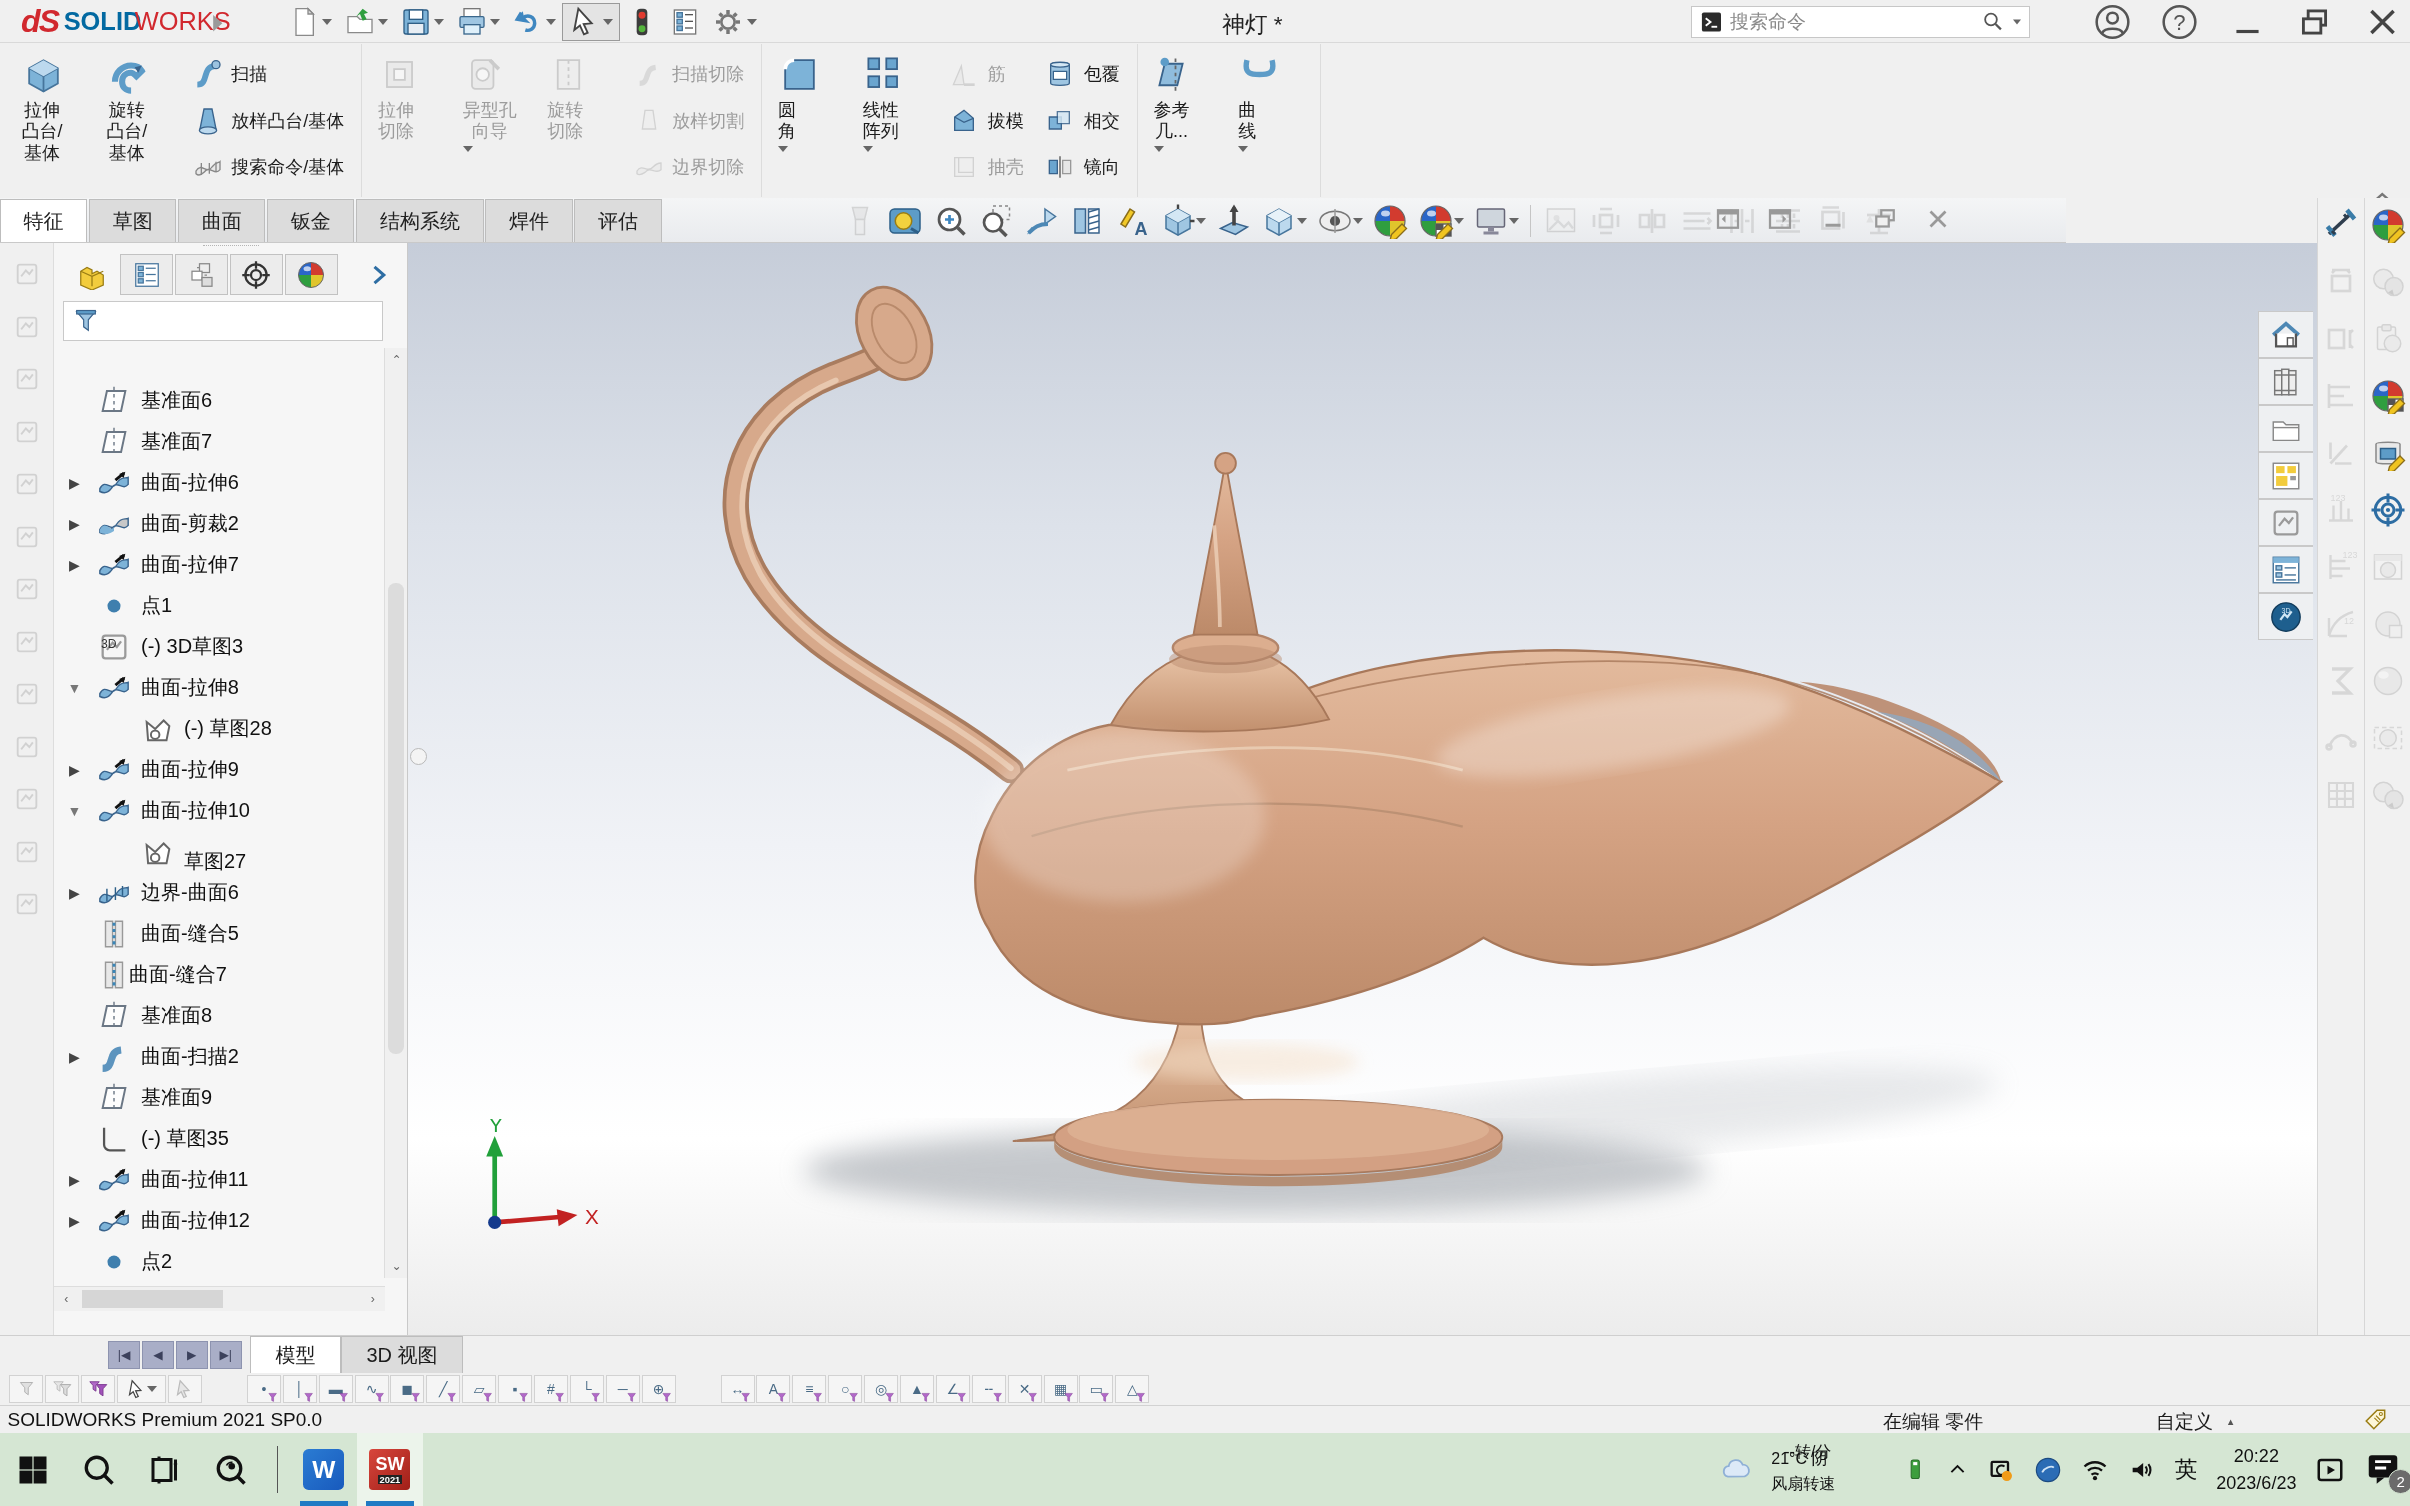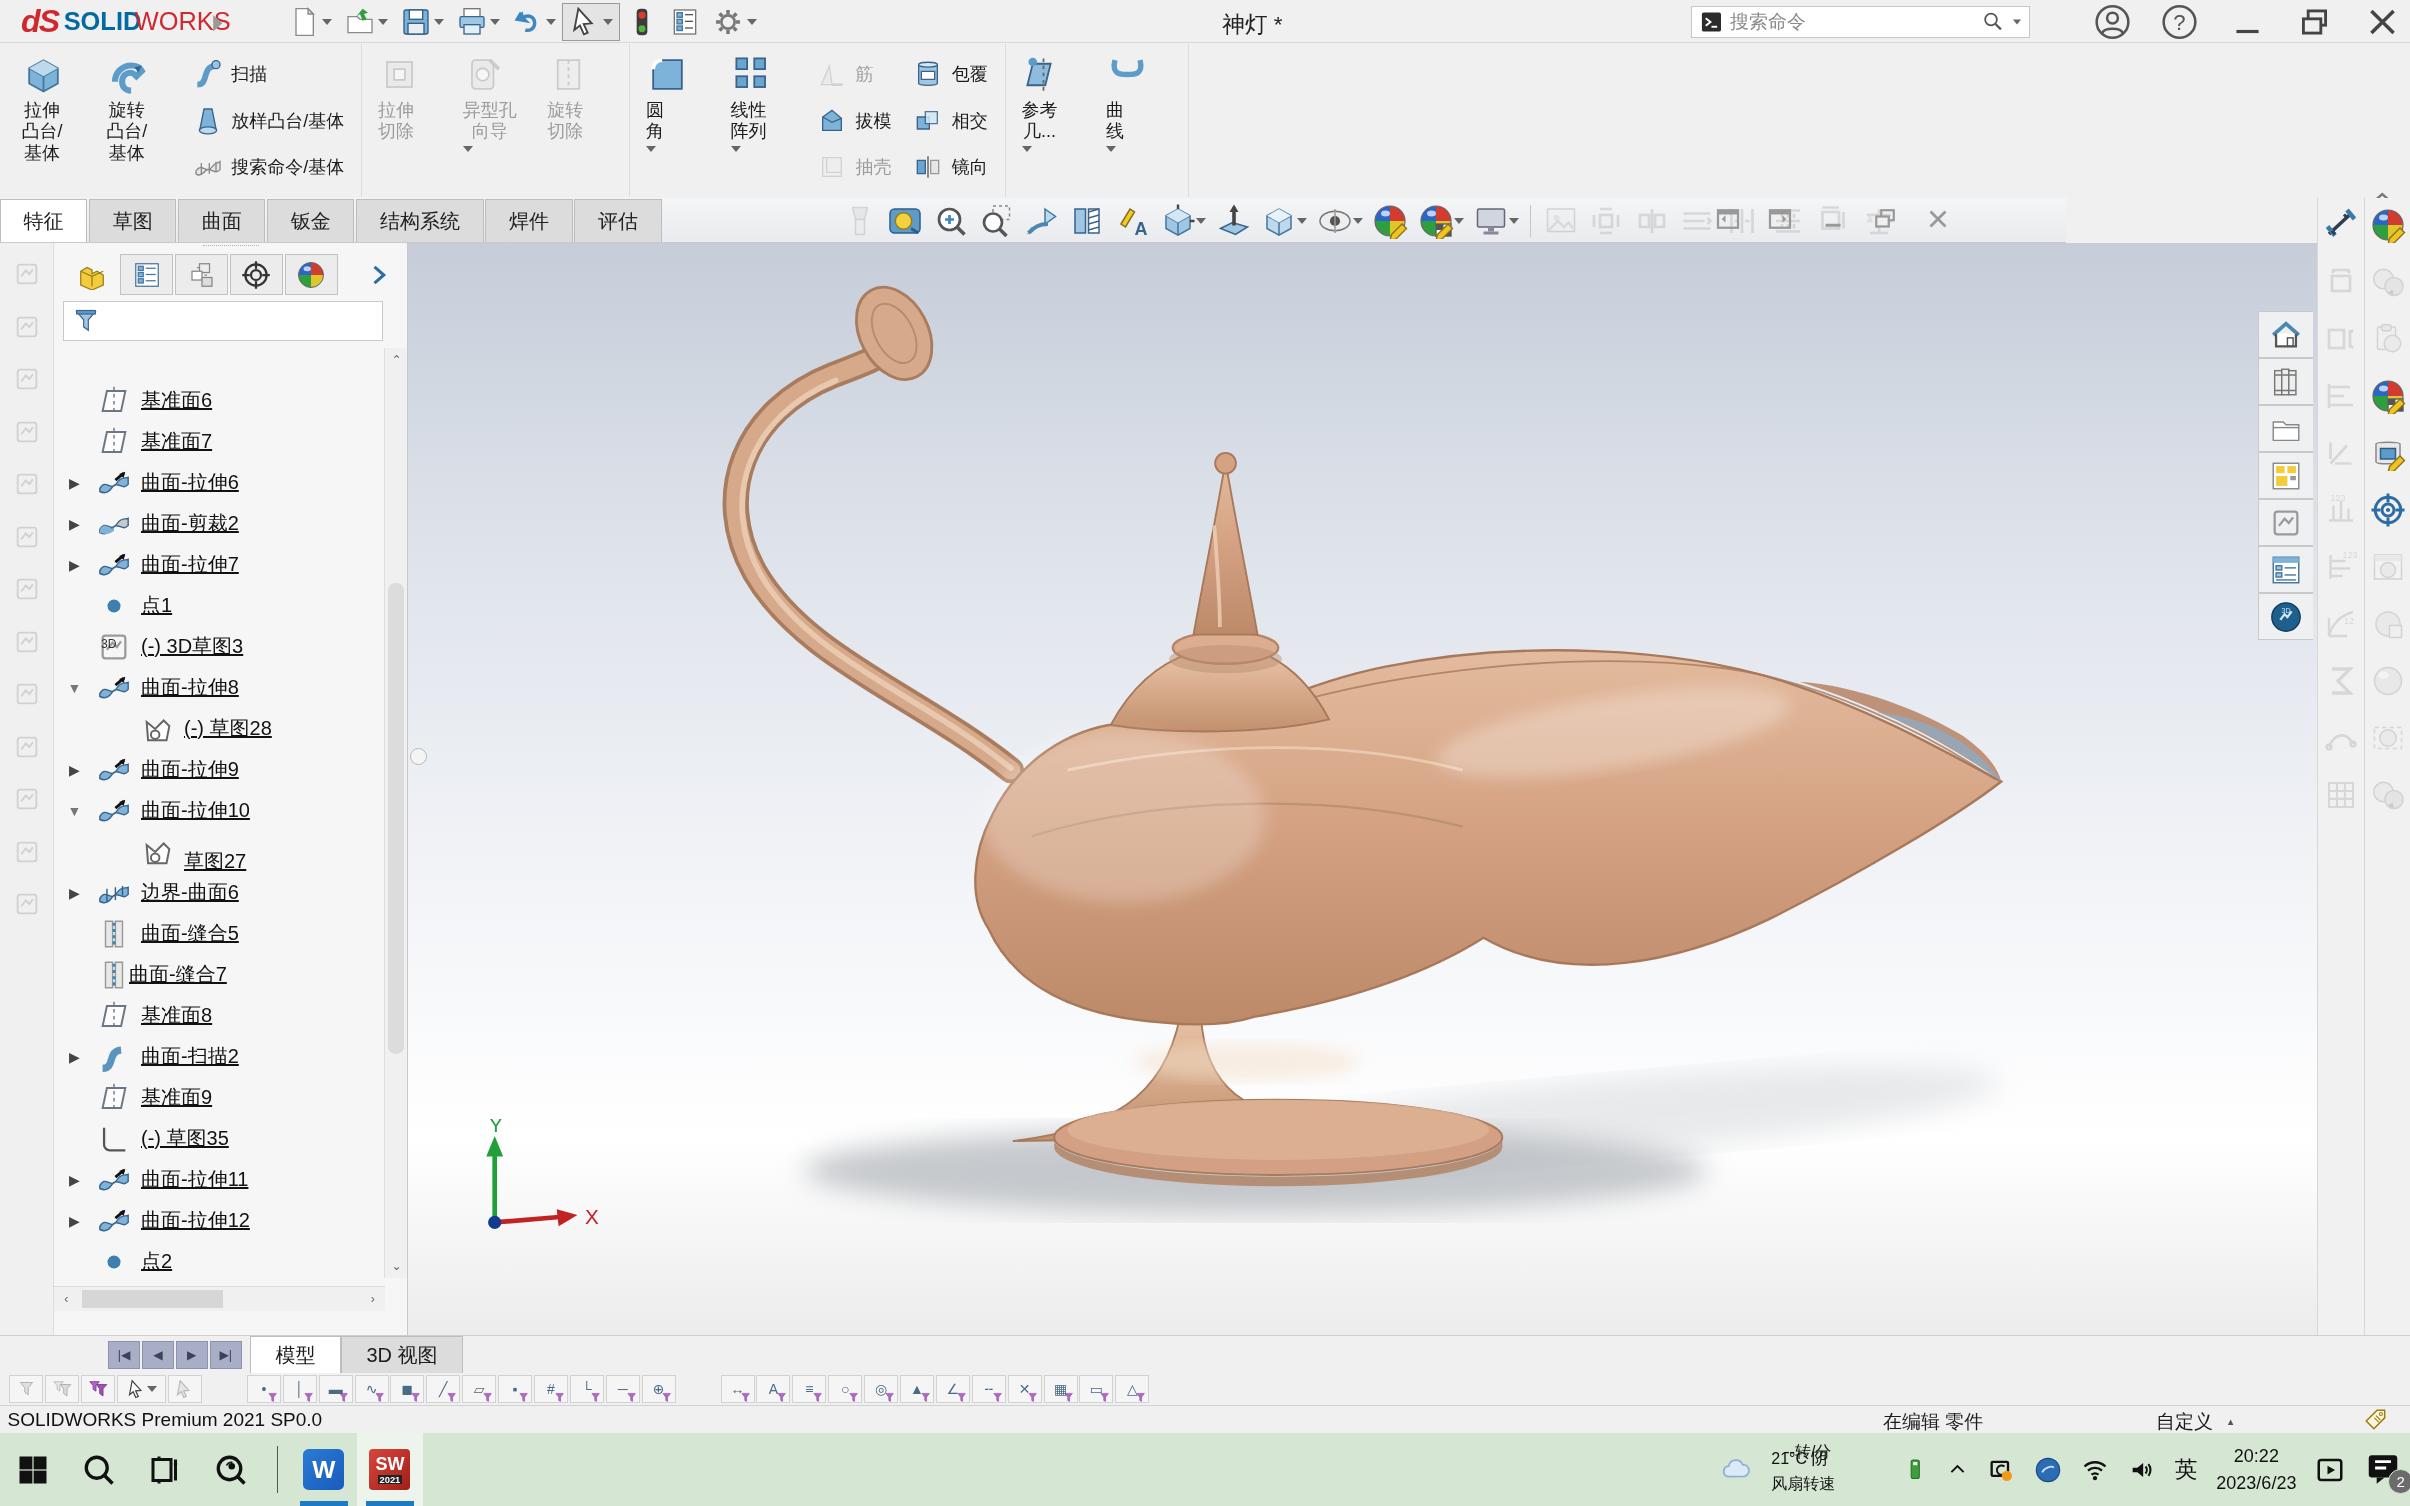--- a/index.html
+++ b/index.html
@@ -69,21 +69,21 @@
   .ttab.boxed { border-color:#c2c2c2; background:#ececec; }
   .ttab .ico { width:30px; height:30px; }
   #tree-tab-expand { margin-left:24.5px; }
   #tree-filter { position:absolute; left:9.4px; top:58px; width:320px; height:40px; background:#fff; border:0.9px solid #c9c9c9; display:flex; align-items:center; padding:0 7.5px; gap:7.5px; }
   #tree-filter input { flex:1; border:none; outline:none; font-size:18px; font-family:inherit; }
   #tree-items { position:absolute; left:0; top:105px; width:331px; height:930px; overflow:hidden; padding-top:32px; }
   .trow { display:flex; align-items:center; height:41px; position:relative; }
   .trow .arr { position:absolute; left:13px; width:15px; text-align:center; font-size:14px; color:#444; }
   .trow .arr.exp { color:#777; }
   .trow .ico { width:34px; height:34px; position:absolute; }
-  .trow .lbl { position:absolute; font-size:20px; color:#111; white-space:nowrap;text-decoration:underline; }
+  .trow .lbl { position:absolute; font-size:20px; color:#111; white-space:nowrap; }
   #tree-vscroll { position:absolute; right:0; top:105px; width:22.6px; height:930px; background:#f0f0f0; border-left:0.9px solid #ddd; }
   #tree-vscroll .thumb { position:absolute; left:2.8px; top:235px; width:16px; height:471px; background:#dcdcdc; border-radius:7.5px; }
   .scroll-arrow { position:absolute; left:0; width:22.6px; height:24.5px; text-align:center; font-size:12.2px; color:#666; line-height:24.5px; }
   #tree-hscroll { position:absolute; left:0; bottom:24.5px; width:331px; height:24.5px; background:#f0f0f0; border-top:0.9px solid #ddd; }
   #tree-hscroll .thumb { position:absolute; left:28px; top:2.8px; width:141px; height:18px; background:#d6d6d6; }
   .hs-arrow { position:absolute; top:0; width:24.5px; height:24.5px; text-align:center; font-size:12.2px; color:#666; line-height:24.5px; }
 
   
   #viewport { position:absolute; left:408px; top:0; width:1909px; height:1092px; background:linear-gradient(180deg,#c6cdd9 0%,#dde2ea 26%,#f0f2f6 55%,#ffffff 82%,#ececec 100%); overflow:hidden; }
   #model { position:absolute; left:0; top:0; }
@@ -382,20 +382,46 @@
         </div>
         <div class="rbtn-lg off">
           <span class="ico dis" style="width: 43px; height: 43px;">
             <svg viewBox="0 0 24 24" width="100%" height="100%">
               <path d="M6 4h12v16H6z" fill="#e9e9e9" stroke="#999"></path>
               <path d="M12 4v16" stroke="#999" stroke-dasharray="2 2"></path>
             </svg>
           </span>
           <div class="lbl">旋转
 切除</div>
+        </div>
+        <div class="rstack">
+          <div class="rbtn-sm off">
+            <span class="ico dis" style="width: 32px; height: 32px;">
+              <svg viewBox="0 0 24 24" width="100%" height="100%">
+                <path d="M5 19c8 0 3-11 12-12" fill="none" stroke="#bbb" stroke-width="4"></path>
+              </svg>
+            </span>
+            <span class="lbl">扫描切除</span>
+          </div>
+          <div class="rbtn-sm off">
+            <span class="ico dis" style="width: 32px; height: 32px;">
+              <svg viewBox="0 0 24 24" width="100%" height="100%">
+                <path d="M9 4h6l2 14H7z" fill="#ececec" stroke="#aaa"></path>
+              </svg>
+            </span>
+            <span class="lbl">放样切割</span>
+          </div>
+          <div class="rbtn-sm off">
+            <span class="ico dis" style="width: 32px; height: 32px;">
+              <svg viewBox="0 0 24 24" width="100%" height="100%">
+                <path d="M3 15 C7 9,11 17,15 12 C18 9,20 9,21 9 L21 14 C17 18,13 11,9 16 C6 18,4 18,3 17Z" fill="#e6e6e6" stroke="#aaa"></path>
+              </svg>
+            </span>
+            <span class="lbl">边界切除</span>
+          </div>
         </div>
       </div>
       <div class="rgroup">
         <div class="rbtn-lg">
           <span class="ico" style="width: 43px; height: 43px;">
             <svg viewBox="0 0 24 24" width="100%" height="100%">
               <path d="M4 20V9a5 5 0 0 1 5-5h11v16z" fill="#7db3d8" stroke="#39638c"></path>
               <path d="M4 9a5 5 0 0 1 5-5" fill="none" stroke="#fff" stroke-width="2"></path>
             </svg>
           </span>

